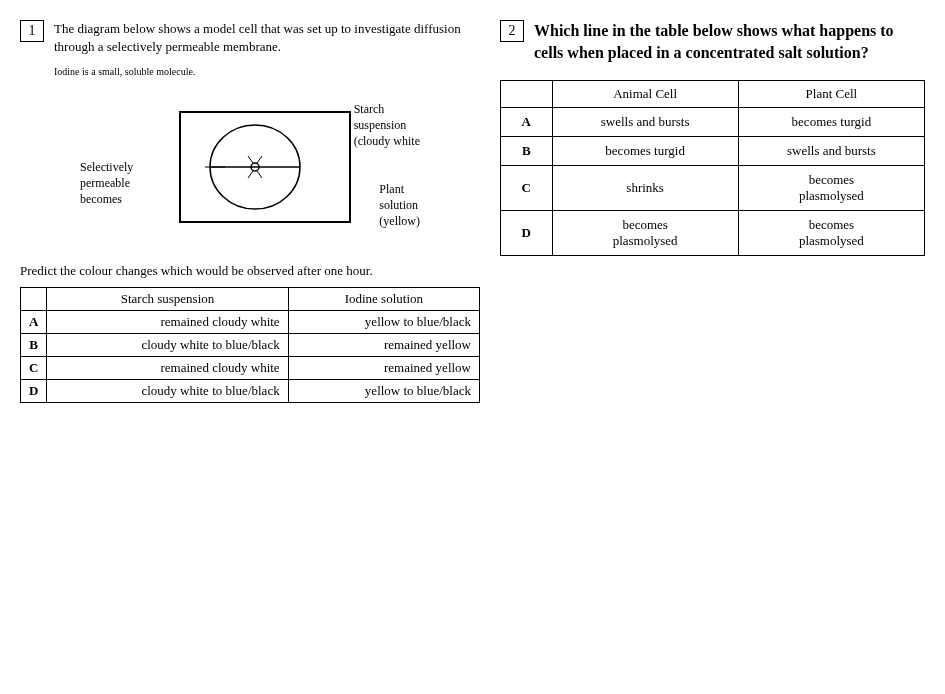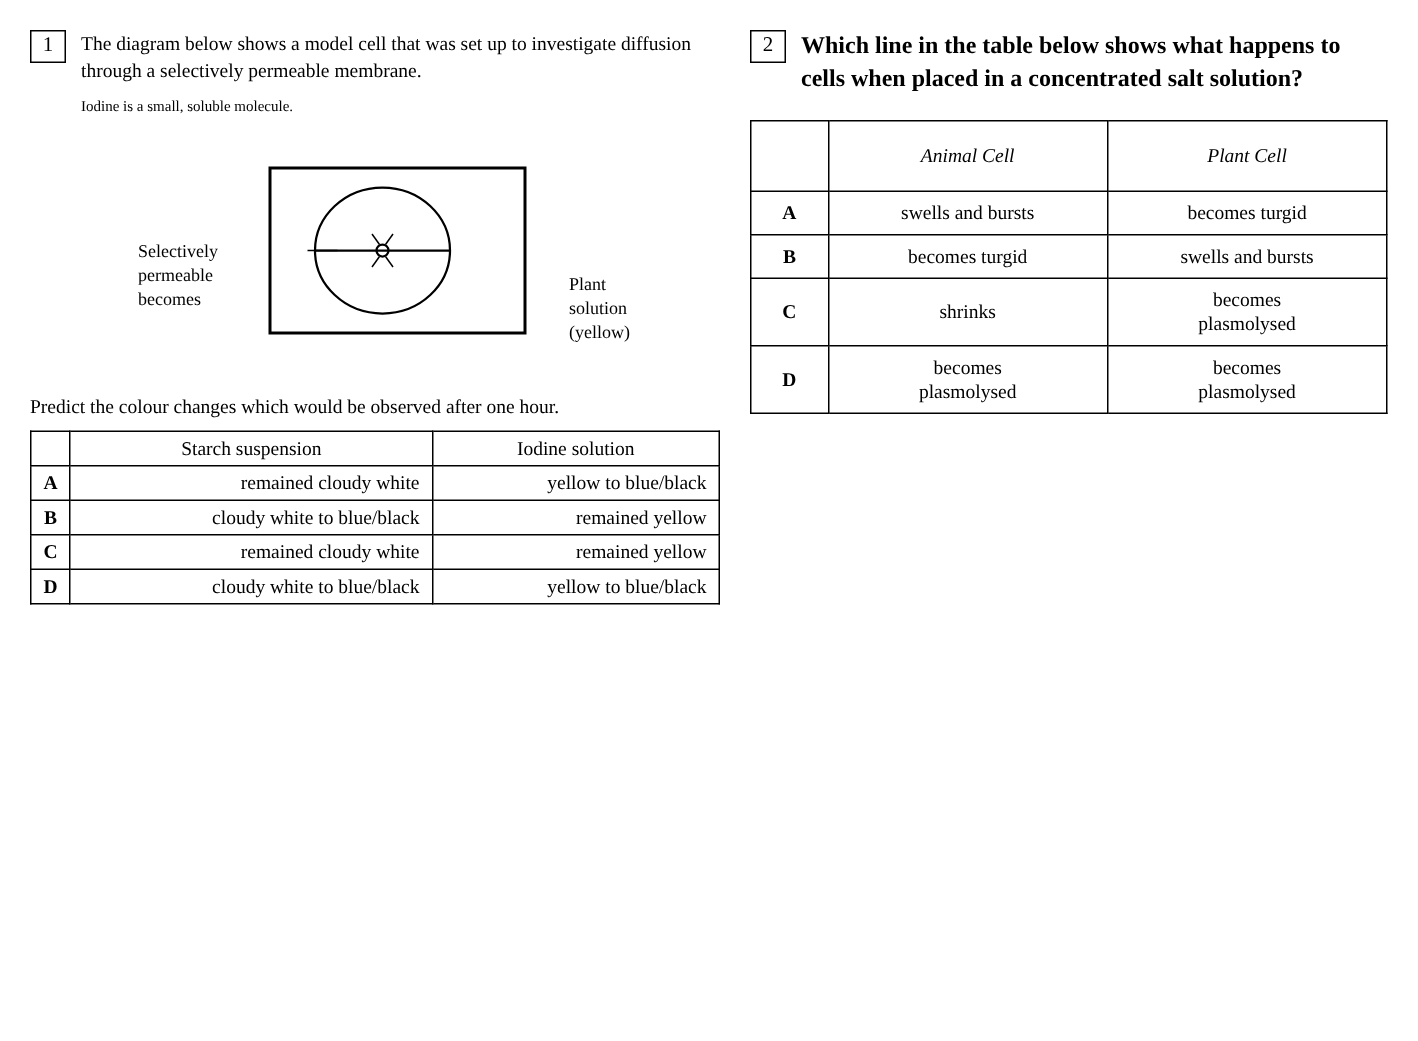--- a/index.html
+++ b/index.html
@@ -135,23 +135,22 @@
 
     
     .q2-table {
       border-collapse: collapse;
       width: 100%;
       font-size: 13px;
     }
 
     .q2-table .header-row td {
       border: 1.5px solid #000;
-      padding: 15px 10px;
-      text-align: center;
-      font-style: italic;
+      padding: 5px 10px;
+      text-align: center;
     }
 
     .q2-table .data-row td {
       border: 1.5px solid #000;
       padding: 6px 10px;
       text-align: center;
       vertical-align: middle;
     }
 
     .q2-table .data-row td:first-child {
@@ -170,21 +169,21 @@
         <span>1</span>
       </div>
       <div class="question-text">The diagram below shows a model cell that was set up to investigate diffusion through a selectively permeable membrane.</div>
     </div>
 
     <div class="iodine-text">Iodine is a small, soluble molecule.</div>
 
     <div class="diagram-container">
       <div style="position:relative; width:340px; height:160px;">
 
-        <div style="position:absolute; left:12px; top:68px; font-size:12px; line-height:1.3; text-align:left;">
+        <div style="position:absolute; left:0; top:68px; font-size:12px; line-height:1.3; text-align:left;">
           <span>Selectively</span><br>
           <span>permeable</span><br>
           <span>becomes</span>
         </div>
 
         <svg width="200" height="155" style="position:absolute; left:90px; top:10px;">
 
           <rect x="10" y="10" width="170" height="110" fill="none" stroke="#000" stroke-width="2"></rect>
 
           <ellipse cx="85" cy="65" rx="45" ry="42" fill="none" stroke="#000" stroke-width="1.5"></ellipse>
@@ -194,20 +193,25 @@
           <circle cx="85" cy="65" r="4" fill="none" stroke="#000" stroke-width="1.5"></circle>
 
           <line x1="83" y1="61" x2="78" y2="54" stroke="#000" stroke-width="1"></line>
           <line x1="87" y1="61" x2="92" y2="54" stroke="#000" stroke-width="1"></line>
           <line x1="83" y1="69" x2="78" y2="76" stroke="#000" stroke-width="1"></line>
           <line x1="87" y1="69" x2="92" y2="76" stroke="#000" stroke-width="1"></line>
 
           <line x1="55" y1="65" x2="35" y2="65" stroke="#000" stroke-width="1"></line>
         </svg>
 
+        <div style="position:absolute; right:0; top:10px; font-size:12px; line-height:1.3; text-align:left;">
+          <span>Starch</span><br>
+          <span>suspension</span><br>
+          <span>(cloudy white</span>
+        </div>
 
         <div style="position:absolute; right:0; top:90px; font-size:12px; line-height:1.3; text-align:left;">
           <span>Plant</span><br>
           <span>solution</span><br>
           <span>(yellow)</span>
         </div>
       </div>
     </div>
 
     <div class="predict-text">Predict the colour changes which would be observed after one hour.</div>

